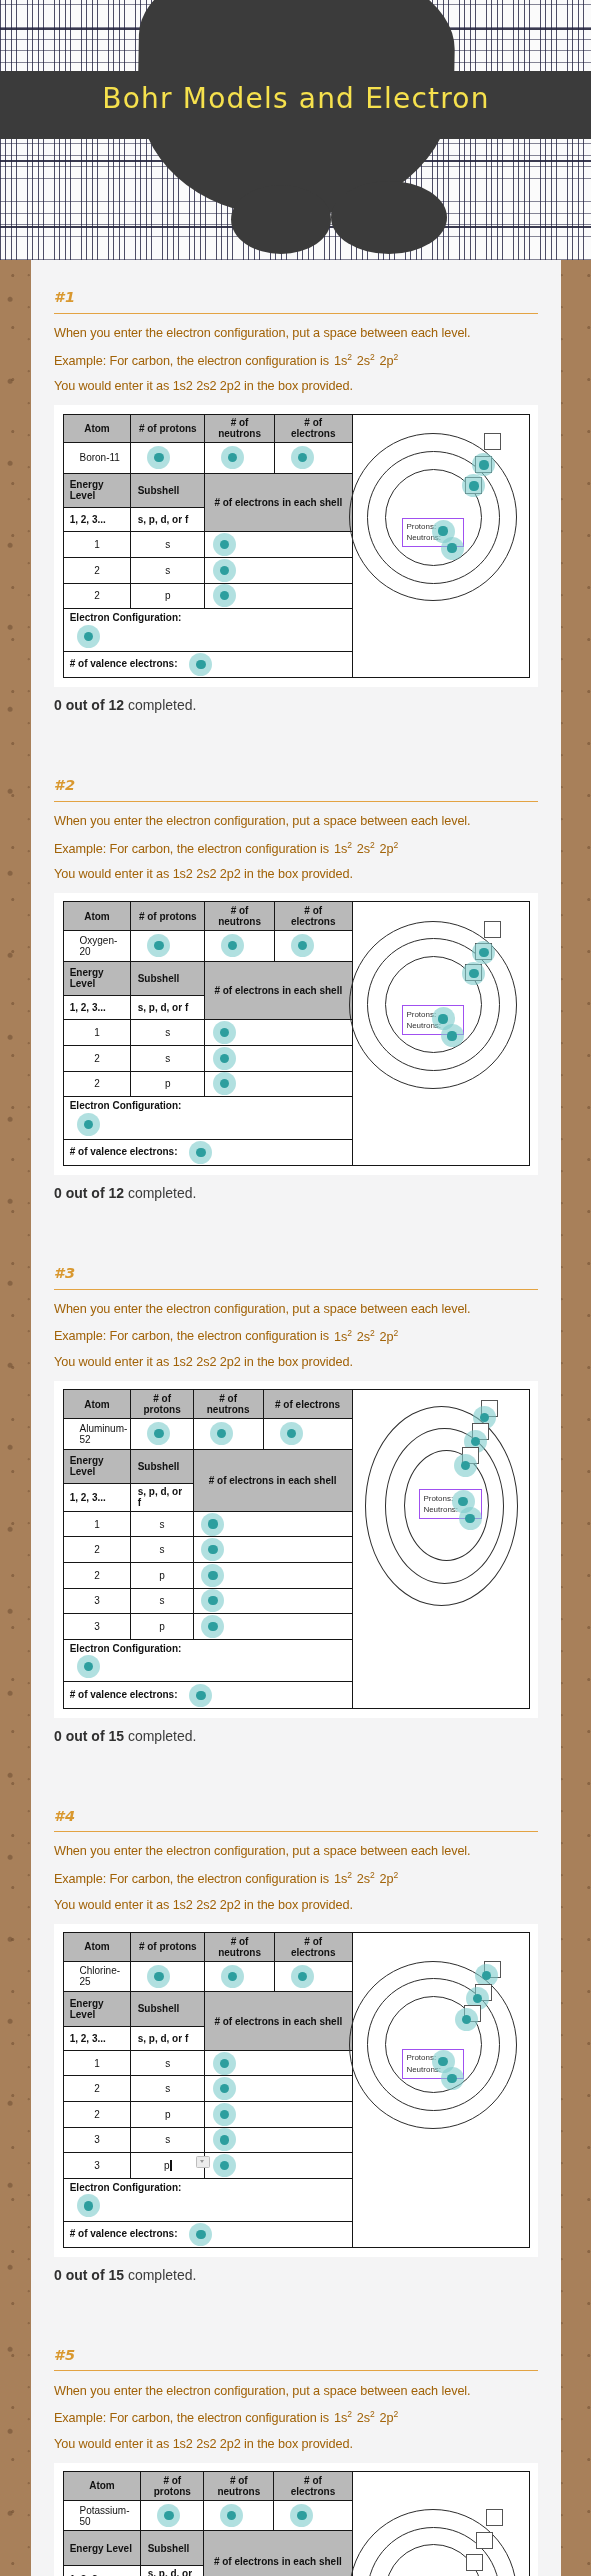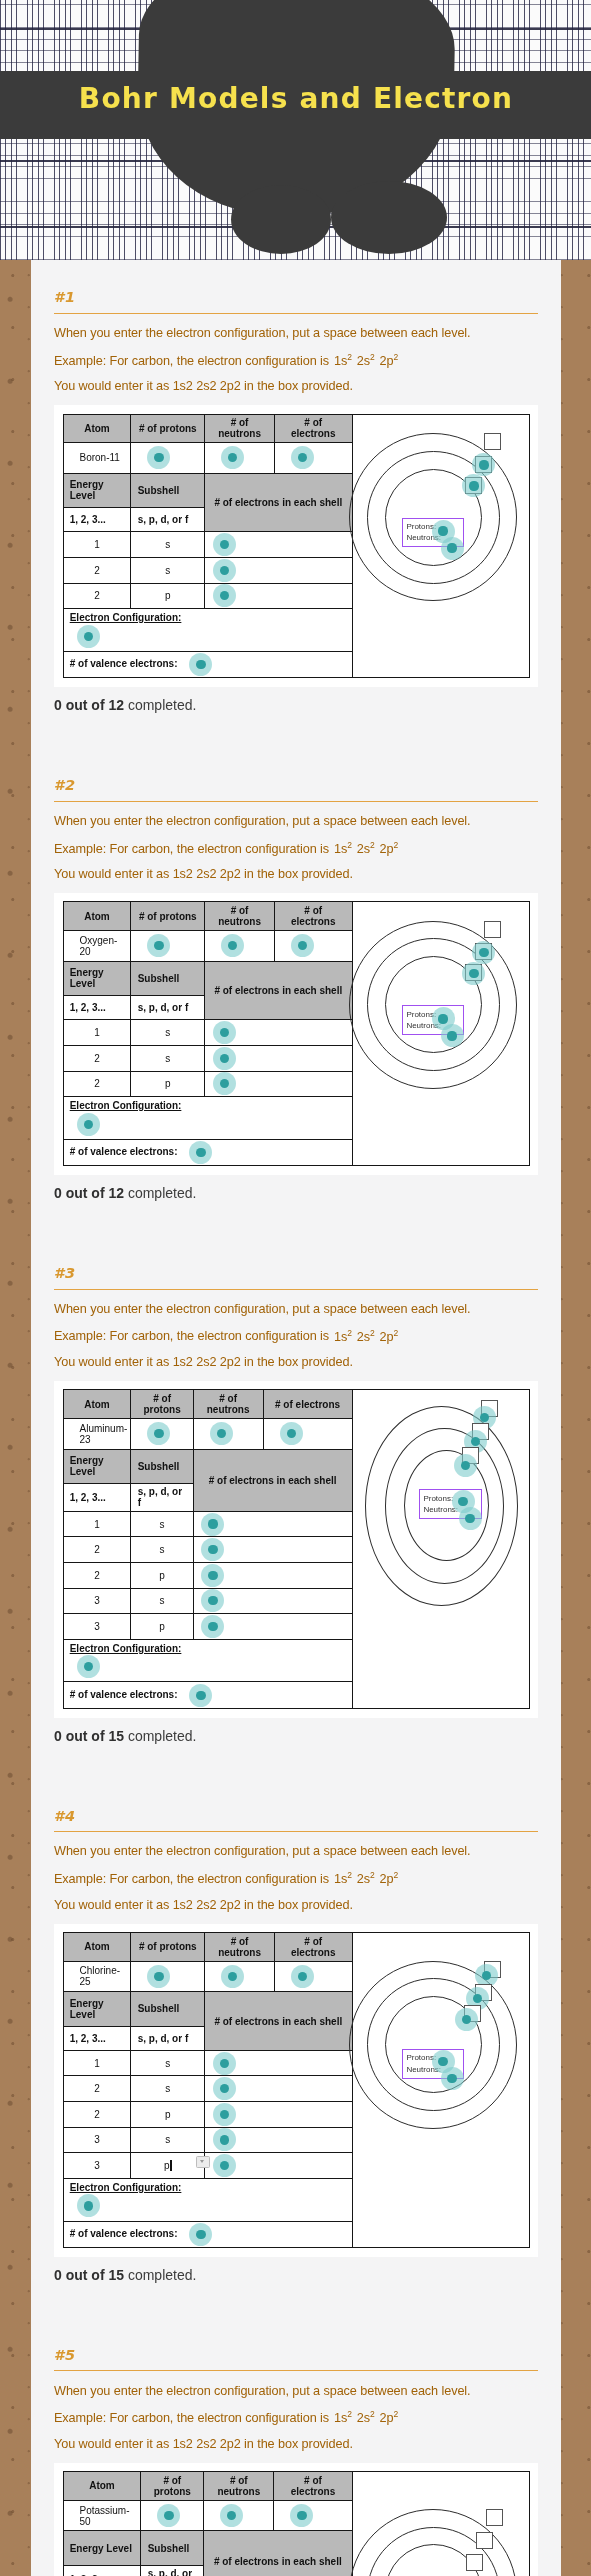--- a/index.html
+++ b/index.html
@@ -23,21 +23,21 @@
       repeating-linear-gradient(90deg, rgba(35,35,65,.8) 0 0.8px, transparent 0.8px 5.4px),
       repeating-linear-gradient(0deg, rgba(35,35,65,.55) 0 0.8px, transparent 0.8px 11.6px),
       repeating-linear-gradient(0deg, transparent 0 32px, rgba(25,25,50,.85) 32px 34px, transparent 34px 66px);
   }
   .blob{position:absolute;left:50%;transform:translateX(-50%) rotate(1deg);top:-39px;width:316px;height:254px;
     background:#3b3b3b;border-radius:42% 46% 48% 44% / 30% 34% 52% 48%;}
   .blob-b1{position:absolute;left:231px;top:185px;width:100px;height:69px;background:#3b3b3b;border-radius:50%;}
   .blob-b2{position:absolute;left:331px;top:181px;width:116px;height:73px;background:#3b3b3b;border-radius:50%;}
   .band{position:absolute;left:0;right:0;top:71px;height:68px;background:#3b3b3b;}
   .title-line{position:absolute;left:0;width:100%;text-align:center;color:#f6e14d;
-    font-family:"DejaVu Sans",sans-serif;font-size:28px;letter-spacing:1.2px;font-weight:700;}
+    font-family:"DejaVu Sans",sans-serif;font-size:28px;letter-spacing:1.2px;font-weight:400;}
   .title-1{top:82px;}
   .title-2{top:150px;}
   
   .card{width:530px;margin:0 auto 55px;background:#f4f4f5;box-sizing:border-box;
     padding:28px 23px 42px;}
   section{margin:0 0 63px;}
   section:last-child{margin-bottom:7.7px;}
   .q-number{color:#d9982f;font-family:"DejaVu Sans",sans-serif;font-style:italic;font-weight:bold;
     font-size:14.6px;letter-spacing:0.8px;}
   .divider{border:none;border-top:1.5px solid #e3a343;margin:7.7px 0 12.3px;}
@@ -59,21 +59,21 @@
   .shell-row td{height:20px;}
   .center{text-align:center;}
   .left{text-align:left;}
   .w-atom{width:15%;} .w-prot{width:16.5%;} .w-neut{width:15.5%;} .w-elec{width:17.5%;}
   .t-narrowprot .w-prot{width:13.5%;} .t-narrowprot .w-elec{width:20.5%;}
   .t-wideatom .w-atom{width:17.5%;} .t-wideatom .w-prot{width:13.5%;}
   .shell-span{text-align:center;font-weight:bold;}
   .blank-cell{padding:1.5px 3.1px;}
   .shell-blank-cell{padding:0 0 0 7.7px;}
   .config-cell{height:34px;padding:3.1px 6.2px;}
-  .config-label{font-weight:bold;text-decoration:underline;}
+  .config-label{font-weight:bold;}
   .valence-cell{height:21px;font-weight:bold;}
   
   .blank{display:inline-flex;align-items:center;justify-content:center;width:23px;height:23px;
     border-radius:50%;background:rgba(125,203,203,.60);flex:none;vertical-align:middle;}
   .blank::after{content:"";width:9.2px;height:9.2px;border-radius:50%;background:#2d9e9e;}
   .shell-blank-cell .blank{margin:-2.3px 0;}
   .config-cell .blank{margin:1.5px 0 0 7.7px;}
   .valence-cell .blank{margin:-3.1px 0 -3.1px 9.2px;}
   
   .rel{position:relative;}
@@ -361,21 +361,21 @@
               <div class="nucleus">
                 <div class="nline">Protons:</div>
                 <div class="nline">Neutrons:</div>
               </div>
               <span class="blank abs-blank ndot1"></span>
               <span class="blank abs-blank ndot2"></span>
             </div>
           </td>
         </tr>
         <tr class="atom-row">
-          <td class="left">Aluminum-23</td>
+          <td class="left">Aluminum-52</td>
           <td class="blank-cell"><span class="blank"></span></td>
           <td class="blank-cell"><span class="blank"></span></td>
           <td class="blank-cell"><span class="blank"></span></td>
         </tr>
         <tr class="energy-row">
           <th class="gray-left">Energy Level</th>
           <th class="gray-left">Subshell</th>
           <th class="gray shell-span" colspan="2" rowspan="2"># of electrons in each shell</th>
         </tr>
         <tr class="values-row">

